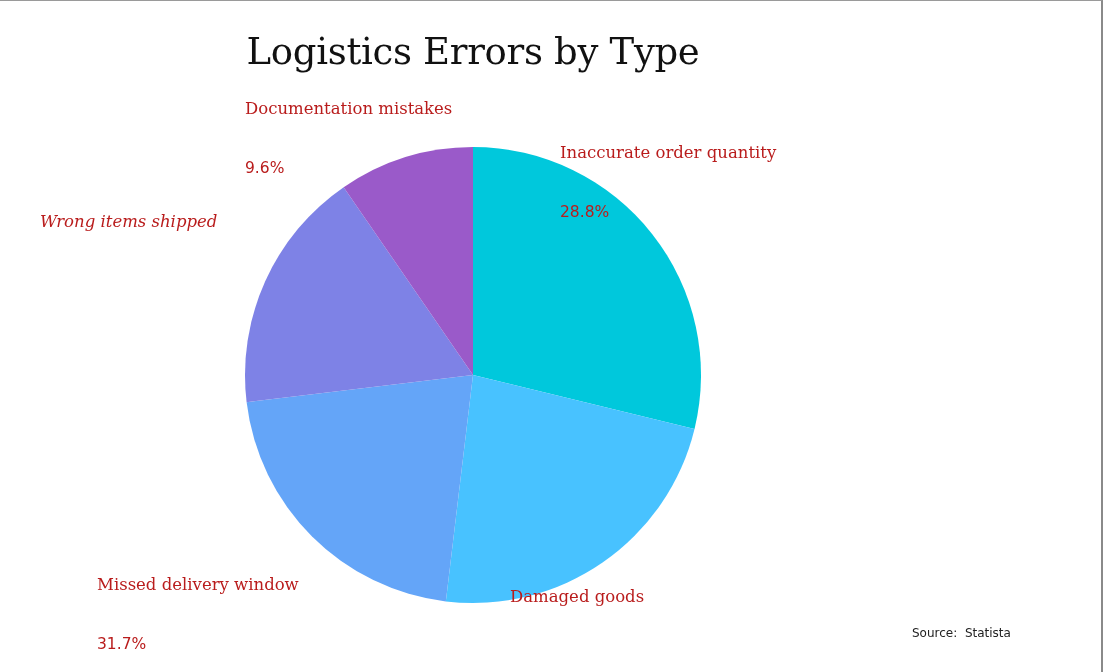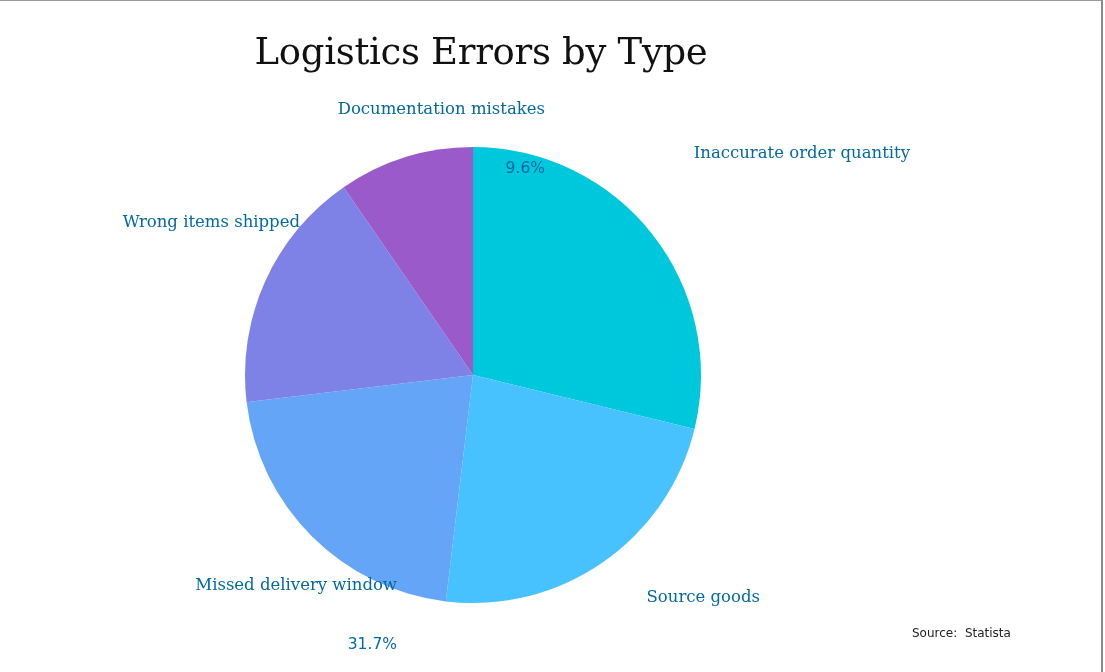--- a/index.html
+++ b/index.html
@@ -6,26 +6,25 @@
     body { width: 1105px; height: 672px; position: relative; overflow: hidden; }
     .frame {
       position: absolute; left: 0; top: 0; width: 1103px; height: 672px;
       border-top: 1px solid #9a9a9a; border-right: 2px solid #8a8a8a;
       box-sizing: border-box; background: #fff;
     }
     .title {
       position: absolute; left: 0; top: 30px; width: 946px; text-align: center;
       font-family: "DejaVu Serif", serif; font-size: 37px; color: #111;
       letter-spacing: -0.3px;
-      padding-left: 8px;
     }
     svg.pie { position: absolute; left: 0; top: 0; }
     .lbl {
-      position: absolute; text-align: right;
-      font-family: "DejaVu Serif", serif; font-size: 16.5px; color: #0369a1;
+      position: absolute; text-align: left;
+      font-family: "DejaVu Serif", serif; font-size: 16.5px; color: #b91c1c;
       line-height: 24px; white-space: nowrap;
     }
     .lbl .pct { font-family: "DejaVu Sans", sans-serif; font-size: 15.5px; margin-top: 35px; }
     .source {
       position: absolute; left: 912px; top: 626px;
       font-family: "DejaVu Sans", sans-serif; font-size: 12px; color: #222;
       white-space: pre;
     }
   </style>
 </head>
@@ -40,32 +39,33 @@
       <path d="M473,375 L473.00,147.00 A228,228 0 0 1 694.53,428.92 Z" fill="#00c8dc"></path>
       <path d="M473,375 L694.53,428.92 A228,228 0 0 1 445.85,601.38 Z" fill="#48c2ff"></path>
       <path d="M473,375 L445.85,601.38 A228,228 0 0 1 246.62,402.15 Z" fill="#64a5f8"></path>
       <path d="M473,375 L246.62,402.15 A228,228 0 0 1 343.66,187.23 Z" fill="#7e82e6"></path>
       <path d="M473,375 L343.66,187.23 A228,228 0 0 1 473.00,147.00 Z" fill="#9a5ac9"></path>
     </g>
 </svg>
 
 <div class="lbl" style="left:560px; top:141px; width:350px;">
   <div>Inaccurate order quantity</div>
+  <div class="pct">28.8%</div>
 </div>
 
 <div class="lbl" style="left:510px; top:585px; width:250px;">
-  <div>Source goods</div>
+  <div>Damaged goods</div>
 </div>
 
 <div class="lbl" style="left:97px; top:573px; width:300px;">
   <div>Missed delivery window</div>
   <div class="pct">31.7%</div>
 </div>
 
-<div class="lbl" style="left:40px; top:210px; width:260px;">
+<div class="lbl" style="left:40px; top:210px; width:260px;font-style:italic;">
   <div>Wrong items shipped</div>
 </div>
 
 <div class="lbl" style="left:245px; top:97px; width:300px;">
   <div>Documentation mistakes</div>
   <div class="pct">9.6%</div>
 </div>
 
 <div class="source">Source:  Statista</div>
 

